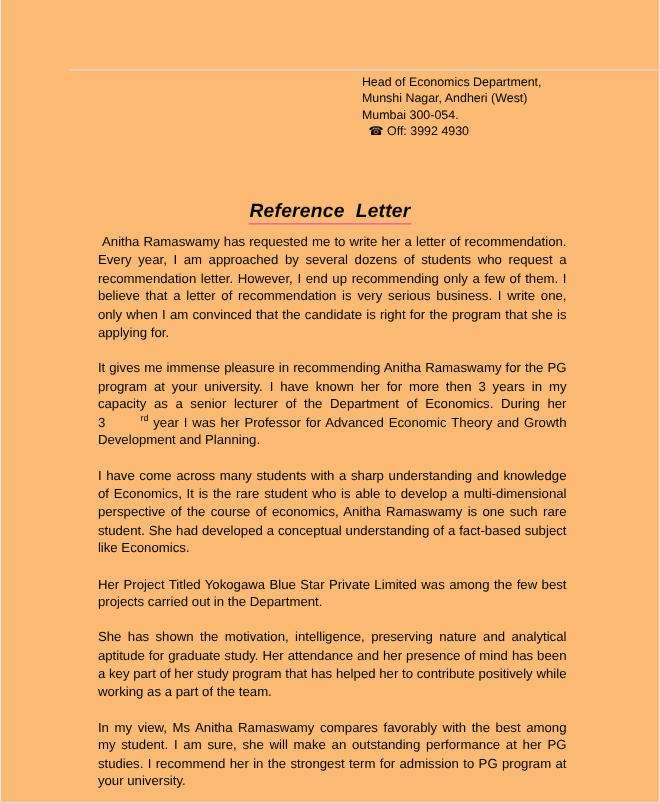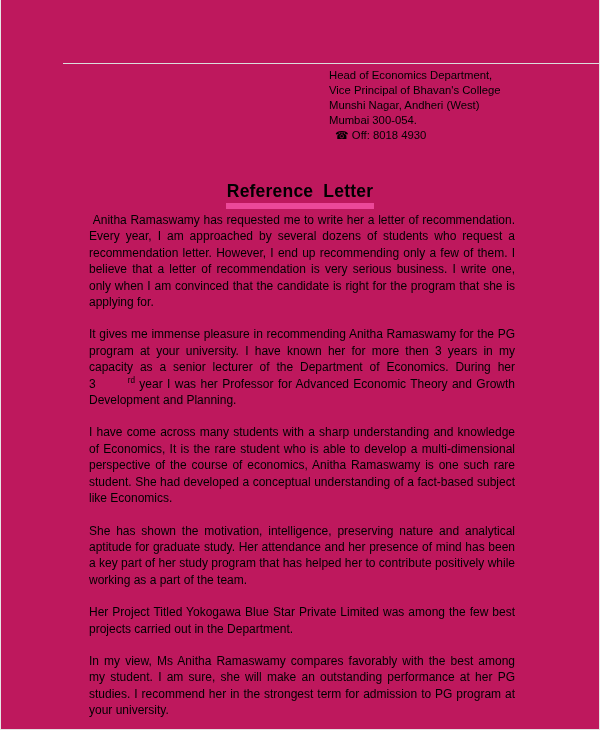--- a/index.html
+++ b/index.html
@@ -14,21 +14,21 @@
     font-family: "Liberation Sans", sans-serif;
     color: #000000;
     overflow: hidden;
   }
 
   .page {
     position: relative;
     box-sizing: border-box;
     width: 600px;
     height: 730px;
-    background: #be185d;
+    background: #fdba74;
     border: 1px solid #e6e6e6;
     border-top: none;
     border-bottom: 1px solid #e2e2e2;
   }
 
   
   .top-rule {
     position: absolute;
     left: 62px;
     right: 0px;
@@ -65,23 +65,24 @@
     left: 0;
     right: 0;
     top: 168px;
     text-align: center;
     font-size: 17.5px;
     line-height: 22px;
     letter-spacing: 0.2px;
   }
   .doc-title .title-text {
     display: inline-block;
-    border-bottom: 6px solid #ec4899;
+    border-bottom: 1px solid #ec4899;
     padding: 0 1px 1px 1px;
     white-space: pre;
+    font-style: italic;
   }
 
   
   .body-block {
     position: absolute;
     left: 88px;
     top: 212px;
     width: 426px;
   }
   .para {
@@ -112,40 +113,39 @@
 </style>
 </head>
 <body>
 
 <div class="page">
 
   <div class="top-rule"></div>
 
   <div class="letterhead">
     <span class="lh-line">Head of Economics Department,</span>
-    <span class="lh-line">Vice Principal of Bhavan's College</span>
     <span class="lh-line">Munshi Nagar, Andheri  (West)</span>
     <span class="lh-line">Mumbai 300-054.</span>
-    <span class="phone-line"><span class="phone-icon">☎</span> <span>Off: 8018 4930</span></span>
+    <span class="phone-line"><span class="phone-icon">☎</span> <span>Off: 3992 4930</span></span>
   </div>
 
   <h1 class="doc-title">
     <span class="title-text">Reference  Letter</span>
   </h1>
 
   <div class="body-block">
 
     <p class="para"> Anitha Ramaswamy has requested me to write her a letter of recommendation. Every year, I am approached by several dozens of students who request a recommendation letter. However, I end up recommending only a few of them. I believe that a letter of recommendation is very serious business. I write one, only when I am convinced that the candidate is right for the program that she is applying for.</p>
 
     <p class="para"><span>It gives me immense pleasure in recommending Anitha Ramaswamy for the PG program at your university. I have known her for more then 3 years in my capacity as a senior lecturer of the Department of Economics. During her 3</span><sup>rd</sup><span> year I was her Professor for Advanced Economic Theory and Growth Development and Planning.</span></p>
 
     <p class="para">I have come across many students with a sharp understanding and knowledge of Economics, It is the rare student who is able to develop a multi-dimensional perspective of the course of economics, Anitha Ramaswamy is one such rare student. She had developed a conceptual understanding of a fact-based subject like Economics.</p>
 
+    <p class="para">Her Project Titled Yokogawa Blue Star Private Limited was among the few best projects carried out in the Department.</p>
+
     <p class="para">She has shown the motivation, intelligence, preserving nature and analytical aptitude for graduate study. Her attendance and her presence of mind has been a key part of her study program that has helped her to contribute positively while working as a part of the team.</p>
-
-    <p class="para">Her Project Titled Yokogawa Blue Star Private Limited was among the few best projects carried out in the Department.</p>
 
     <p class="para">In my view, Ms Anitha Ramaswamy compares favorably with the best among my student. I am sure, she will make an outstanding performance at her PG studies. I recommend her in the strongest term for admission to PG program at your university.</p>
 
     <div class="signoff">Yours Sincerely,</div>
   </div>
 
 </div>
 
 </body></html>

